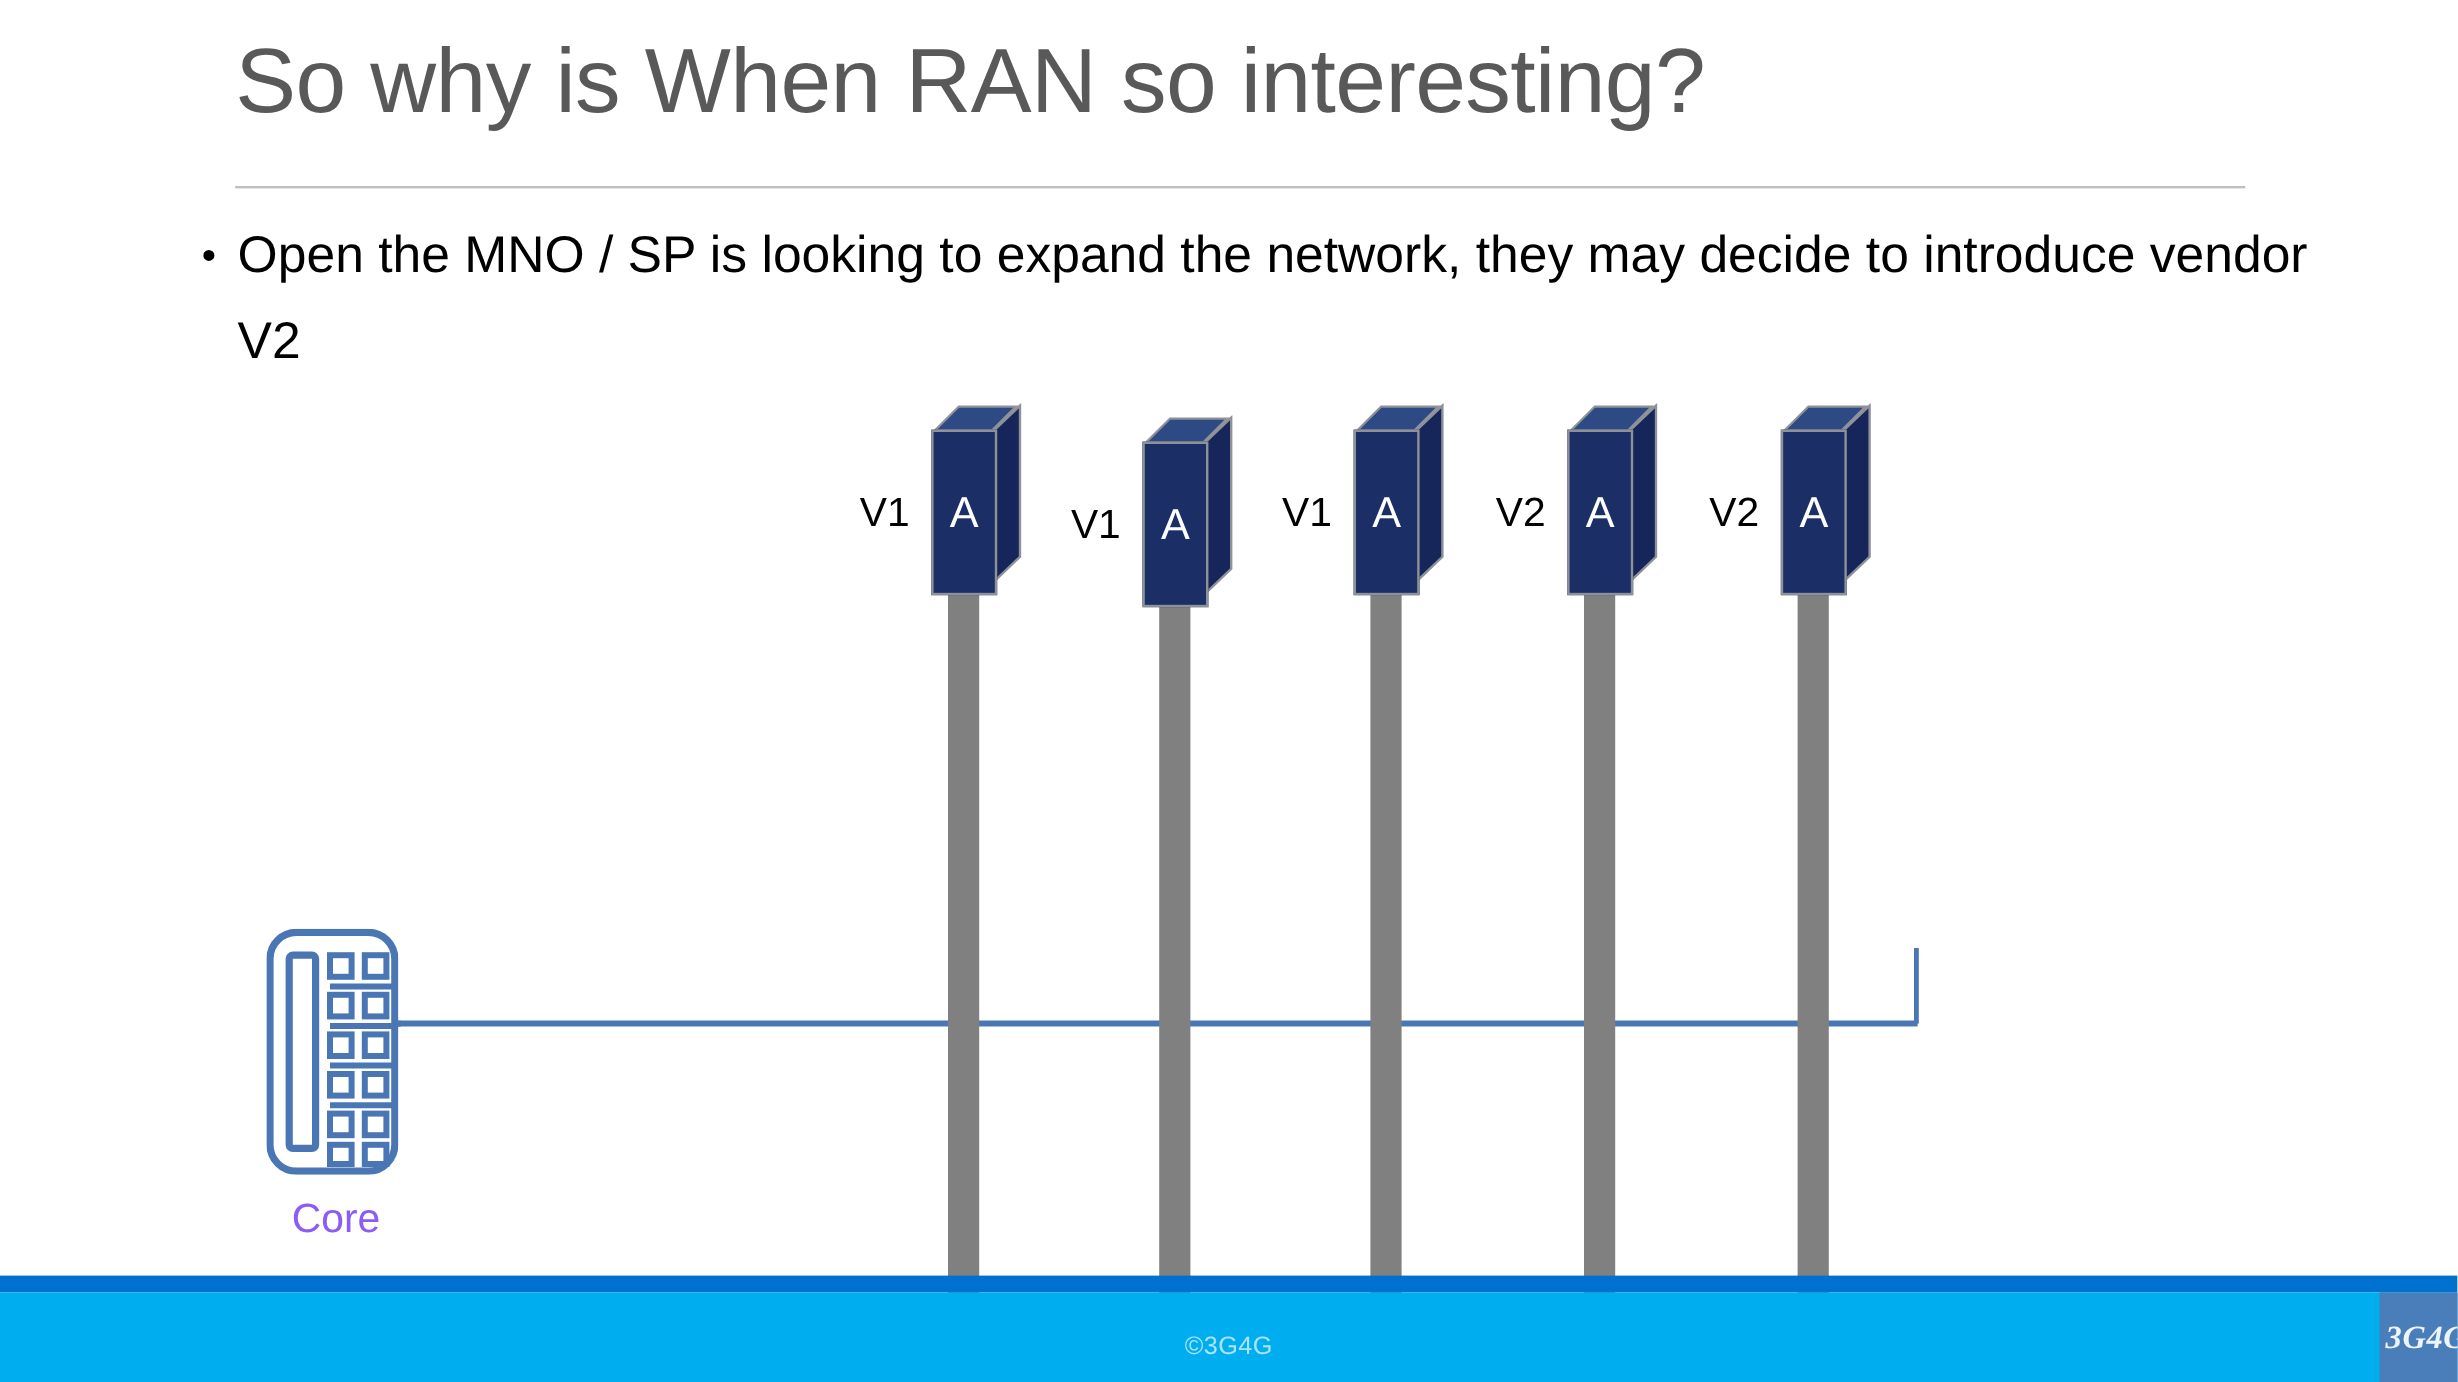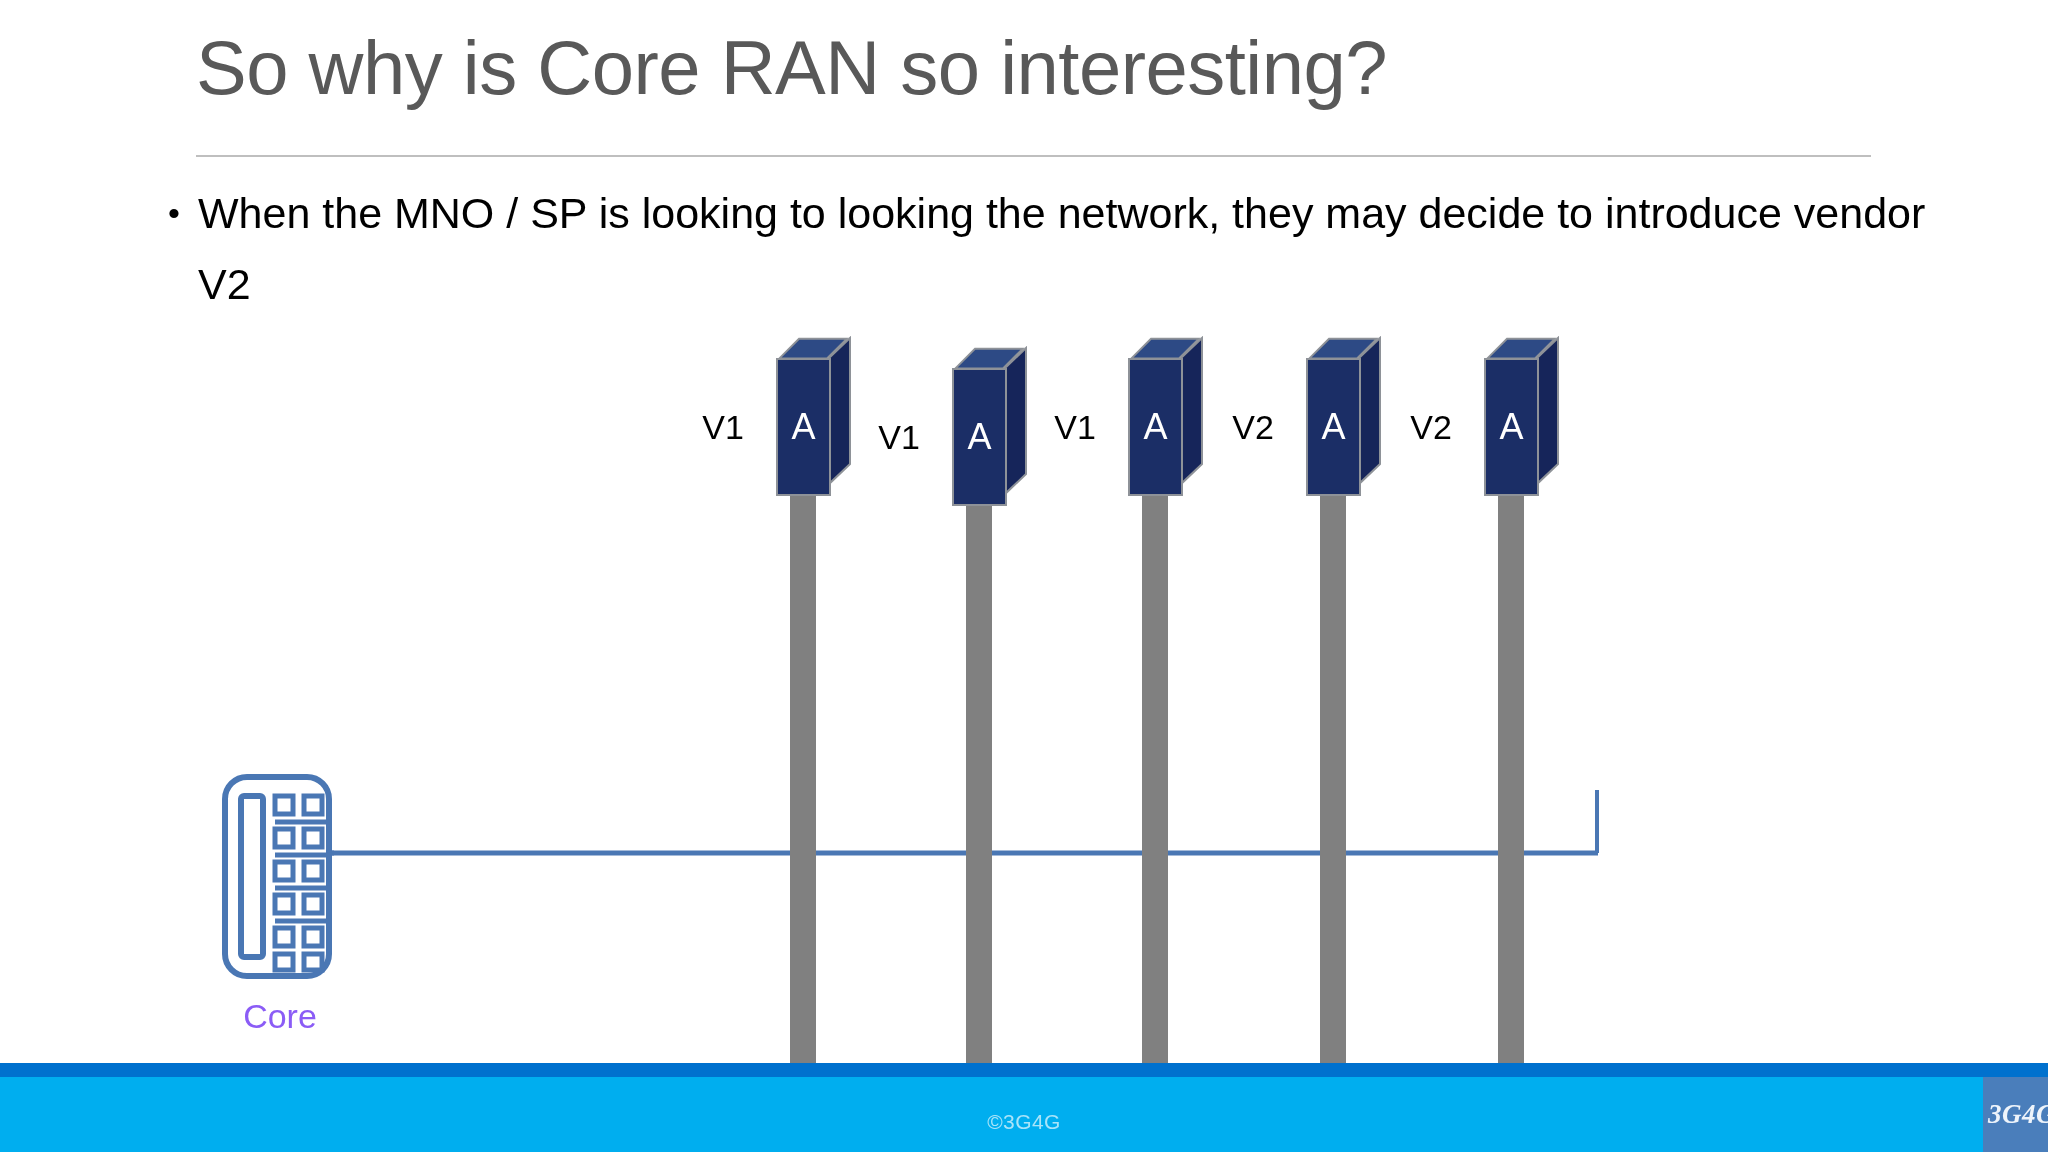--- a/index.html
+++ b/index.html
@@ -129,21 +129,21 @@
     color: #ffffff;
     font-size: 36px;
     line-height: 36px;
     font-weight: 400;
   }
   .tower-label {
     position: absolute;
     font-size: 34px;
     line-height: 34px;
     color: #000000;
-    text-align: center;
+    text-align: right;
     width: 70px;
   }
 
   
   #core-icon {
     position: absolute;
     left: 222px;
     top: 774px;
     width: 110px;
     height: 205px;
@@ -208,27 +208,27 @@
     font-size: 27px;
     color: #eef4fb;
     letter-spacing: 0.5px;
   }
 </style>
 </head>
 <body>
 
 <div id="slide">
 
-  <div id="title">So why is Core RAN so interesting?</div>
+  <div id="title">So why is When RAN so interesting?</div>
   <div id="title-rule"></div>
 
   <div id="body">
     <div class="bullet-row">
       <div class="bullet-dot">•</div>
-      <div class="bullet-text">When the MNO / SP is looking to looking the network, they may decide to introduce vendor V2</div>
+      <div class="bullet-text">Open the MNO / SP is looking to expand the network, they may decide to introduce vendor V2</div>
     </div>
   </div>
 
   <svg id="diagram" width="2048" height="1090" viewBox="0 0 2048 1090">
 
     <line x1="330" y1="853" x2="1598" y2="853" stroke="#4a77b4" stroke-width="5"></line>
 
     <line x1="811" y1="790" x2="811" y2="853" stroke="#4a77b4" stroke-width="4"></line>
     <line x1="987" y1="800" x2="987" y2="853" stroke="#4a77b4" stroke-width="4"></line>
     <line x1="1163" y1="790" x2="1163" y2="853" stroke="#4a77b4" stroke-width="4"></line>

